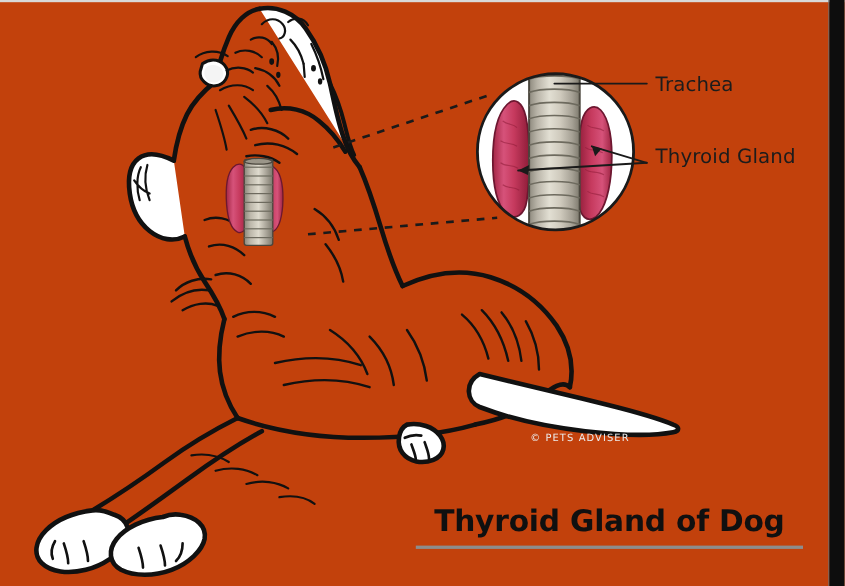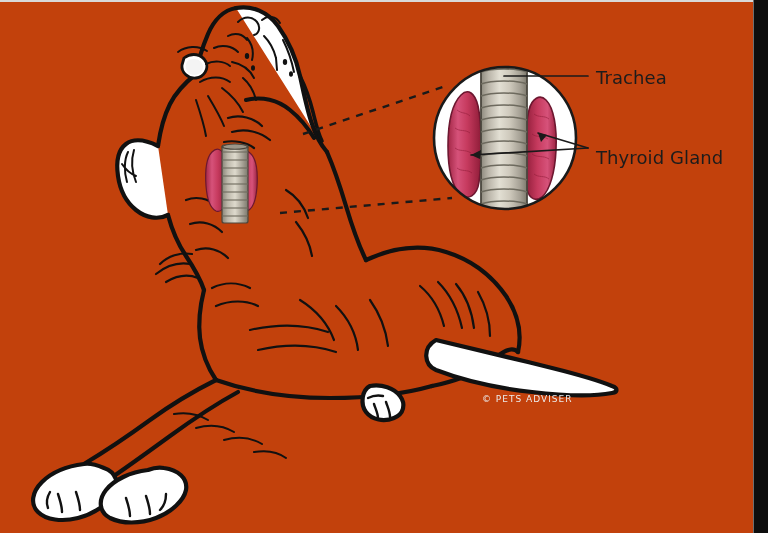--- a/index.html
+++ b/index.html
@@ -40,21 +40,21 @@
   }
   .label-text {
     position: absolute;
     font-family: "DejaVu Sans", sans-serif;
     font-size: 18px;
     color: #1c1c1c;
     white-space: nowrap;
     letter-spacing: 0.1px;
   }
   #label-trachea { left: 596px; top: 67px; }
-  #label-thyroid { left: 596px; top: 147px; }
+  #label-thyroid { left: 596px; top: 132px; }
   #title-block {
     position: absolute;
     left: 378px;
     top: 458px;
     width: 352px;
   }
   #title-text {
     font-family: "DejaVu Sans", sans-serif;
     font-size: 27px;
     font-weight: bold;
@@ -353,17 +353,21 @@
     </g>
 
   </svg>
 
   <div class="label-text" id="label-trachea">Trachea</div>
 
   <div class="label-text" id="label-thyroid">Thyroid Gland</div>
 
   <div id="watermark">© PETS ADVISER</div>
 
+  <div id="title-block">
+    <div id="title-text">Thyroid Gland of Dog</div>
+    <div id="title-rule"></div>
+  </div>
 
   <div id="right-bar-edge"></div>
   <div id="right-bar"></div>
 
 </div>
 
 </body></html>

